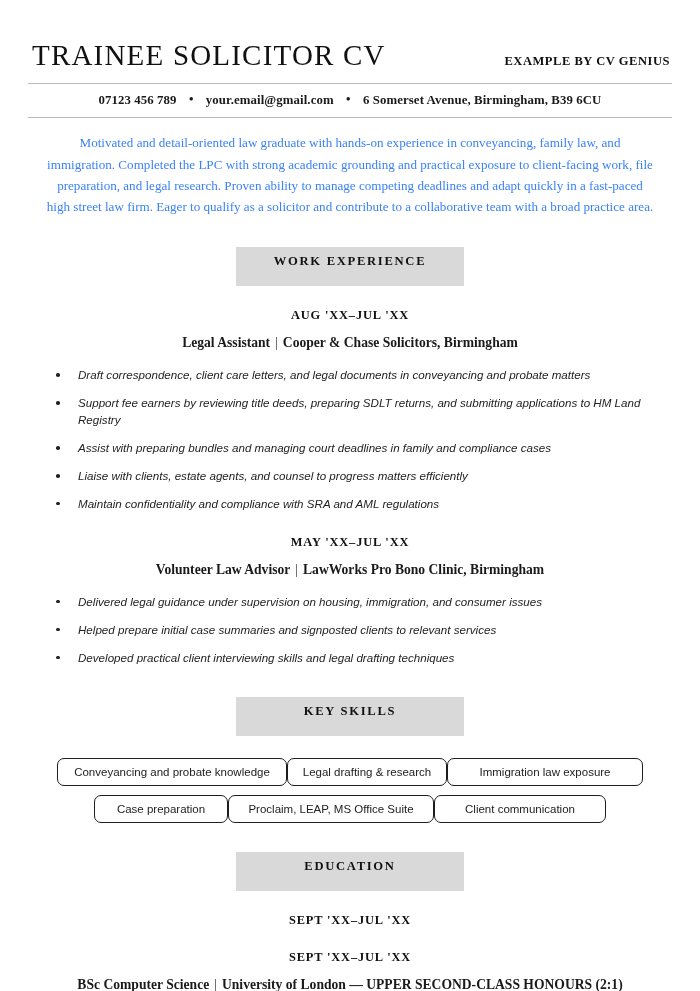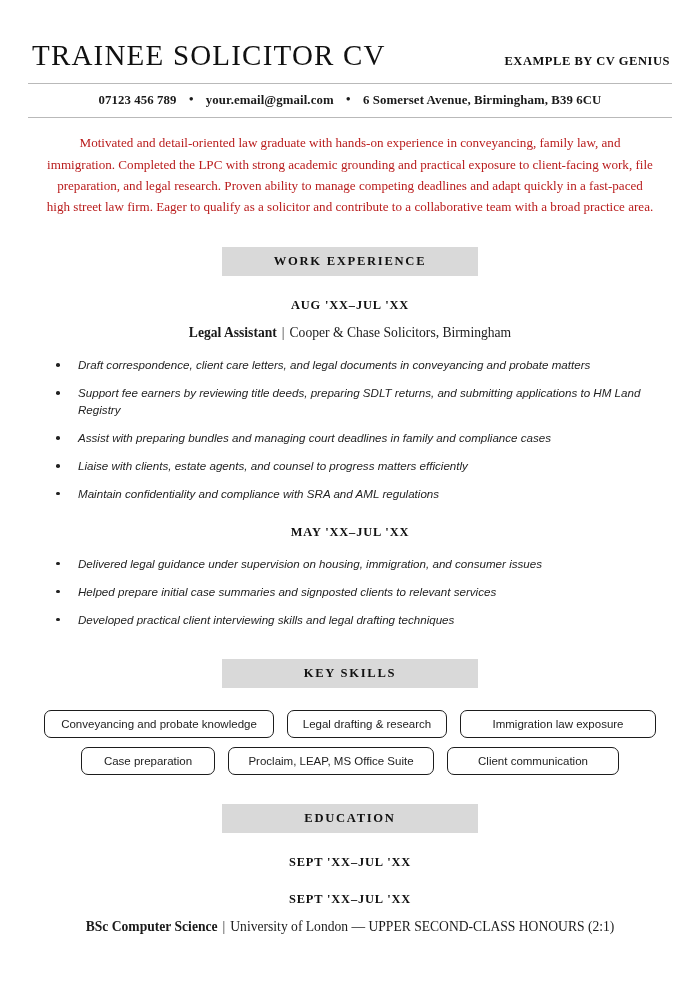--- a/index.html
+++ b/index.html
@@ -66,38 +66,38 @@
     padding: 0 9px;
     font-weight: 700;
     transform: translateY(-1px);
   }
 
   
   .summary {
     text-align: center;
     font-size: 13.1px;
     line-height: 1.62;
-    color: #b91c1c;
+    color: #3b82f6;
     padding: 14px 16px 0 16px;
   }
 
   
   .section-bar-wrap {
     display: flex;
     justify-content: center;
   }
   .section-bar {
     background: #d9d9d9;
-    width: 256px;
+    width: 228px;
     text-align: center;
     font-size: 12.6px;
     font-weight: 700;
     letter-spacing: 1.7px;
     color: #111111;
-    padding: 7px 0 7px 0;
+    padding: 7px 0 17px 0;
     box-sizing: border-box;
   }
   .sec-work   { margin-top: 30px; }
   .sec-skills { margin-top: 30px; }
   .sec-edu    { margin-top: 29px; }
 
   
   .entry-date {
     text-align: center;
     font-size: 12.4px;
@@ -113,21 +113,21 @@
     margin-top: 12px;
   }
   .entry-role {
     font-weight: 700;
   }
   .entry-pipe {
     padding: 0 5px;
     color: #333333;
   }
   .entry-org {
-    font-weight: 400;
+    font-weight: 700;
   }
 
   
   ul.bullets {
     list-style: none;
     margin: 16px 0 0 0;
     padding: 0 14px 0 17px;
   }
   ul.bullets li {
     font-family: "Liberation Sans", sans-serif;
@@ -151,21 +151,20 @@
     background: #222222;
   }
 
   
   .skills-rows {
     margin-top: 22px;
   }
   .skill-row {
     display: flex;
     justify-content: center;
-    gap: 13px;
     margin-bottom: 9px;
   }
   .skill-row:last-child { margin-bottom: 0; }
   .skill-pill {
     font-family: "Liberation Sans", sans-serif;
     font-size: 11.5px;
     color: #222222;
     border: 1.6px solid #1d1d1d;
     border-radius: 7px;
     padding: 7px 10px;
@@ -221,20 +220,23 @@
       <li>Draft correspondence, client care letters, and legal documents in conveyancing and probate matters</li>
       <li>Support fee earners by reviewing title deeds, preparing SDLT returns, and submitting applications to HM Land Registry</li>
       <li>Assist with preparing bundles and managing court deadlines in family and compliance cases</li>
       <li>Liaise with clients, estate agents, and counsel to progress matters efficiently</li>
       <li>Maintain confidentiality and compliance with SRA and AML regulations</li>
     </ul>
   </div>
 
   <div>
     <div class="entry-date">MAY 'XX–JUL 'XX</div>
+    <div class="entry-line">
+      <span class="entry-role">Volunteer Law Advisor</span><span class="entry-pipe">|</span><span class="entry-org">LawWorks Pro Bono Clinic, Birmingham</span>
+    </div>
     <ul class="bullets">
       <li>Delivered legal guidance under supervision on housing, immigration, and consumer issues</li>
       <li>Helped prepare initial case summaries and signposted clients to relevant services</li>
       <li>Developed practical client interviewing skills and legal drafting techniques</li>
     </ul>
   </div>
 
   <div class="section-bar-wrap sec-skills">
     <div class="section-bar">KEY SKILLS</div>
   </div>

